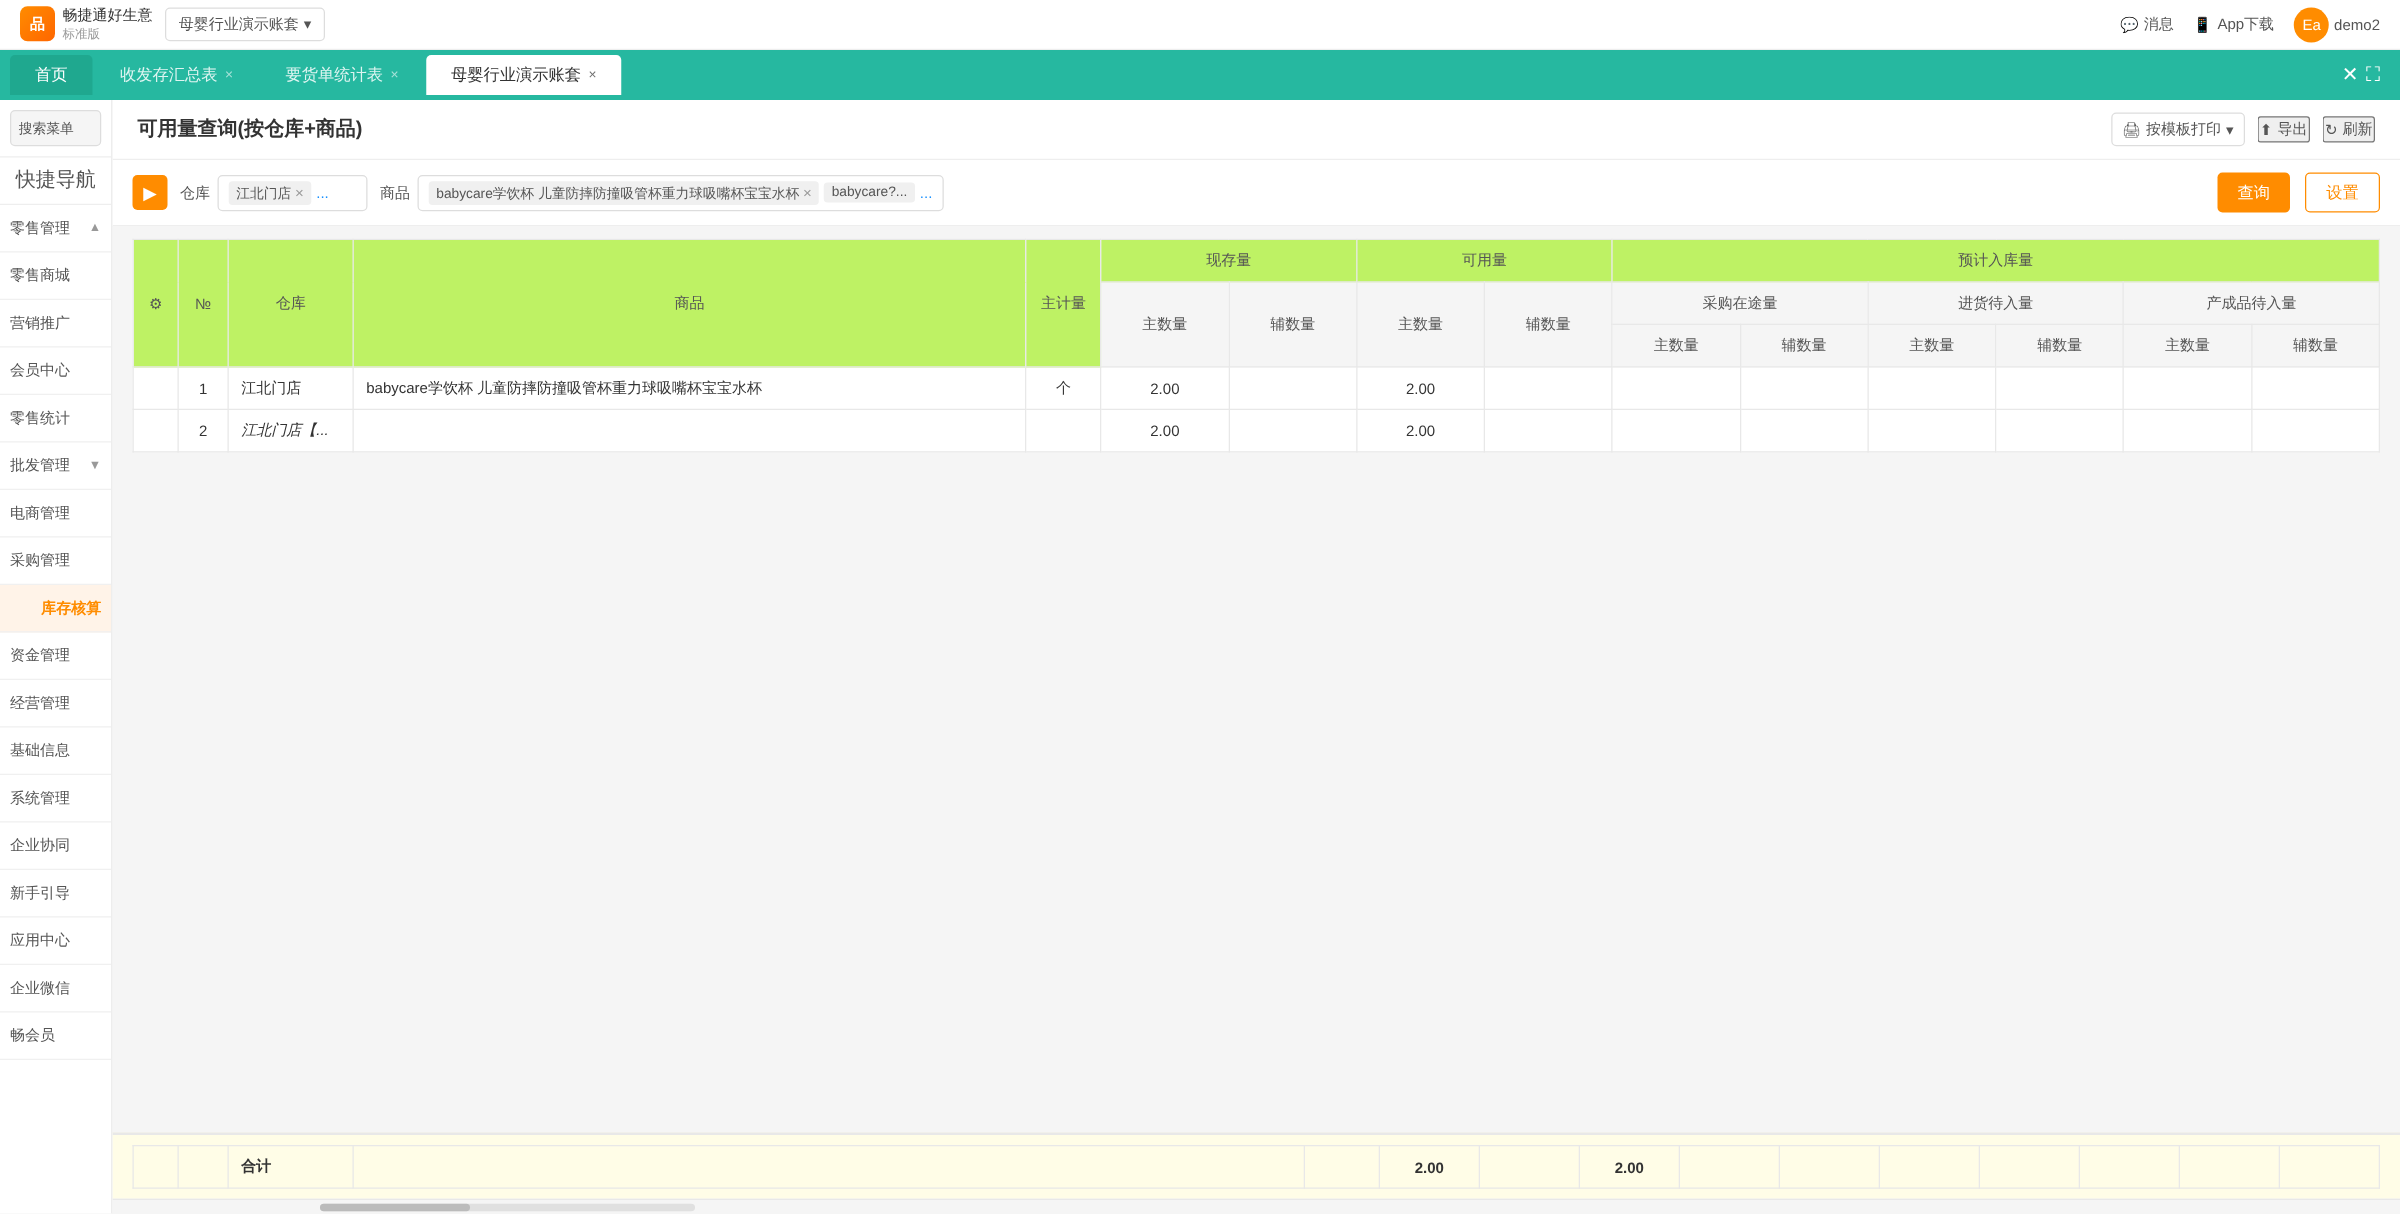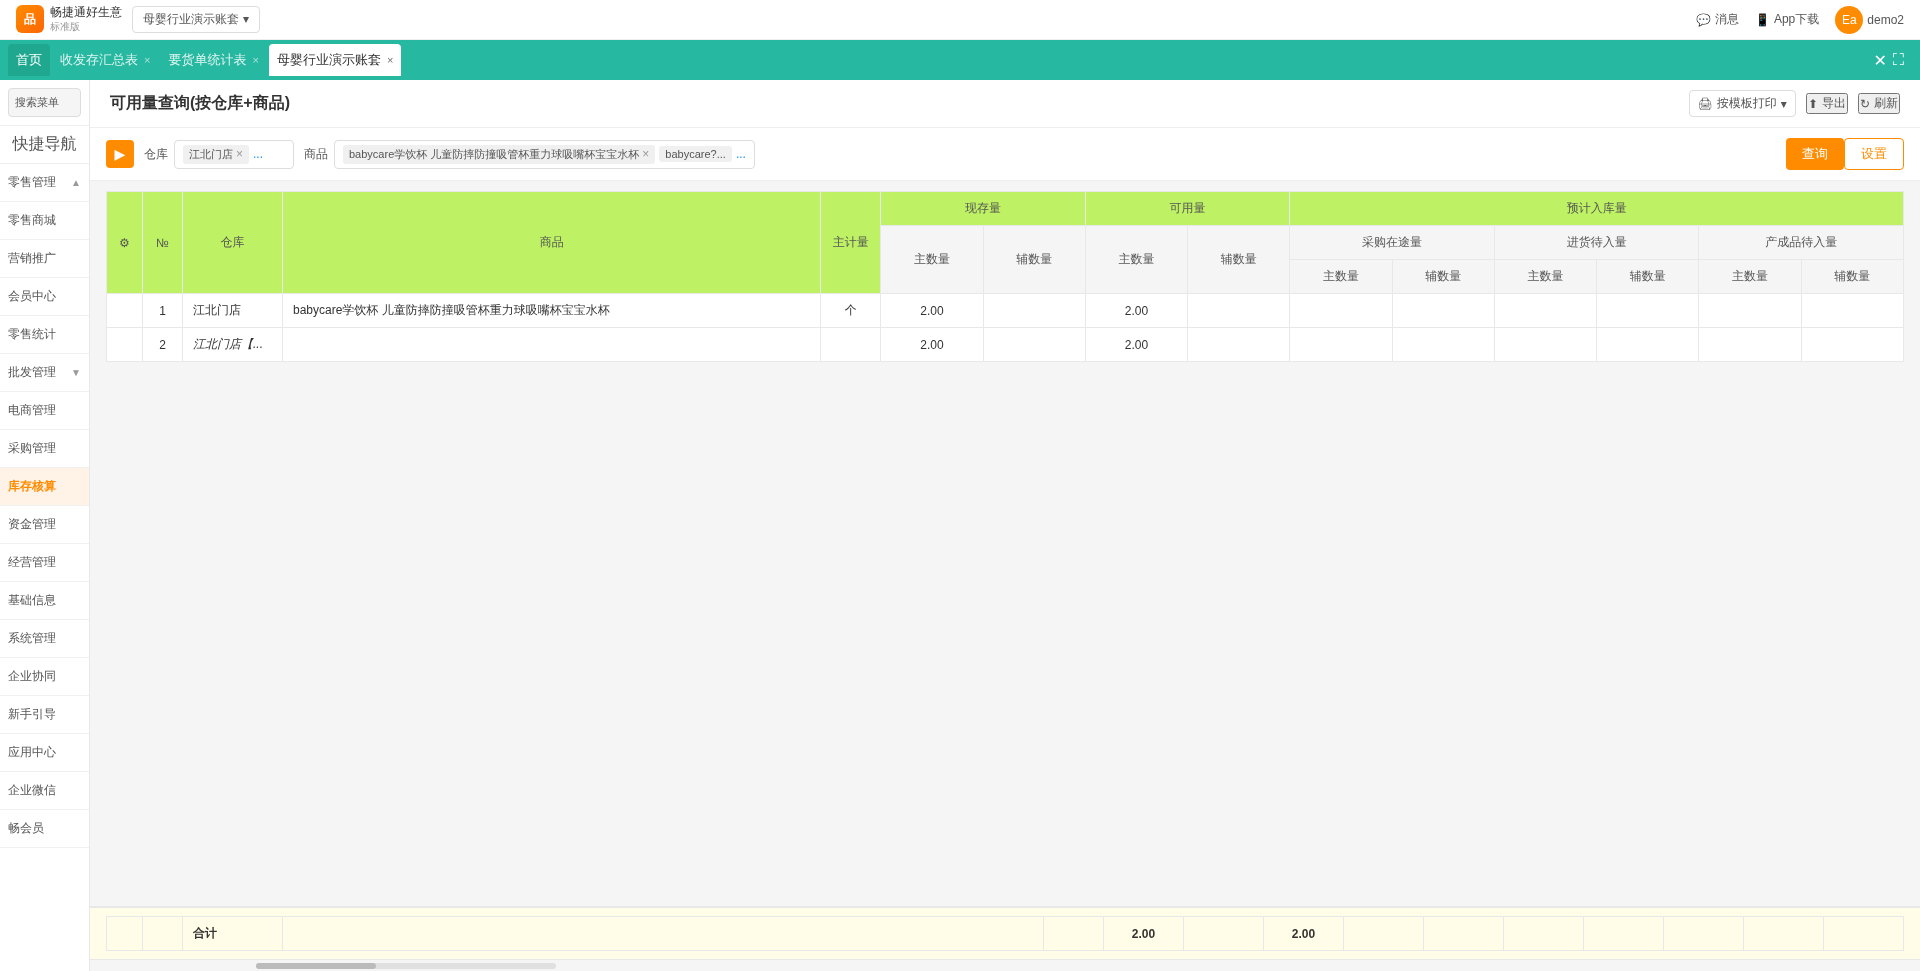--- a/index.html
+++ b/index.html
@@ -90,21 +90,21 @@
       height: 40px;
       background: #26b8a0;
       display: flex;
       align-items: center;
       padding: 0 8px;
       gap: 2px;
       flex-shrink: 0;
     }
     .nav-tab {
       height: 32px;
-      padding: 0 8px;
+      padding: 0 20px;
       display: flex;
       align-items: center;
       gap: 6px;
       cursor: pointer;
       border-radius: 4px 4px 0 0;
       font-size: 13px;
       color: rgba(255,255,255,0.85);
       white-space: nowrap;
     }
     .nav-tab.active {
@@ -179,20 +179,21 @@
       cursor: pointer;
       border-bottom: 1px solid #f0f0f0;
       display: flex;
       align-items: center;
       justify-content: space-between;
     }
     .sidebar-item.active {
       background: #fff3e8;
       color: #ff8c00;
       font-weight: bold;
+      justify-content: flex-end;
     }
     .sidebar-item .arrow {
       font-size: 10px;
       color: #999;
     }
 
     
     .content-area {
       flex: 1;
       display: flex;
@@ -310,21 +311,21 @@
       font-size: 12px;
     }
     .filter-ellipsis {
       color: #1890ff;
       cursor: pointer;
       font-size: 12px;
     }
     .filter-actions {
       margin-left: auto;
       display: flex;
-      gap: 0;
+      gap: 12px;
     }
     .btn-query {
       background: #ff8c00;
       color: white;
       border: none;
       padding: 6px 16px;
       border-radius: 4px;
       cursor: pointer;
       font-size: 13px;
     }

